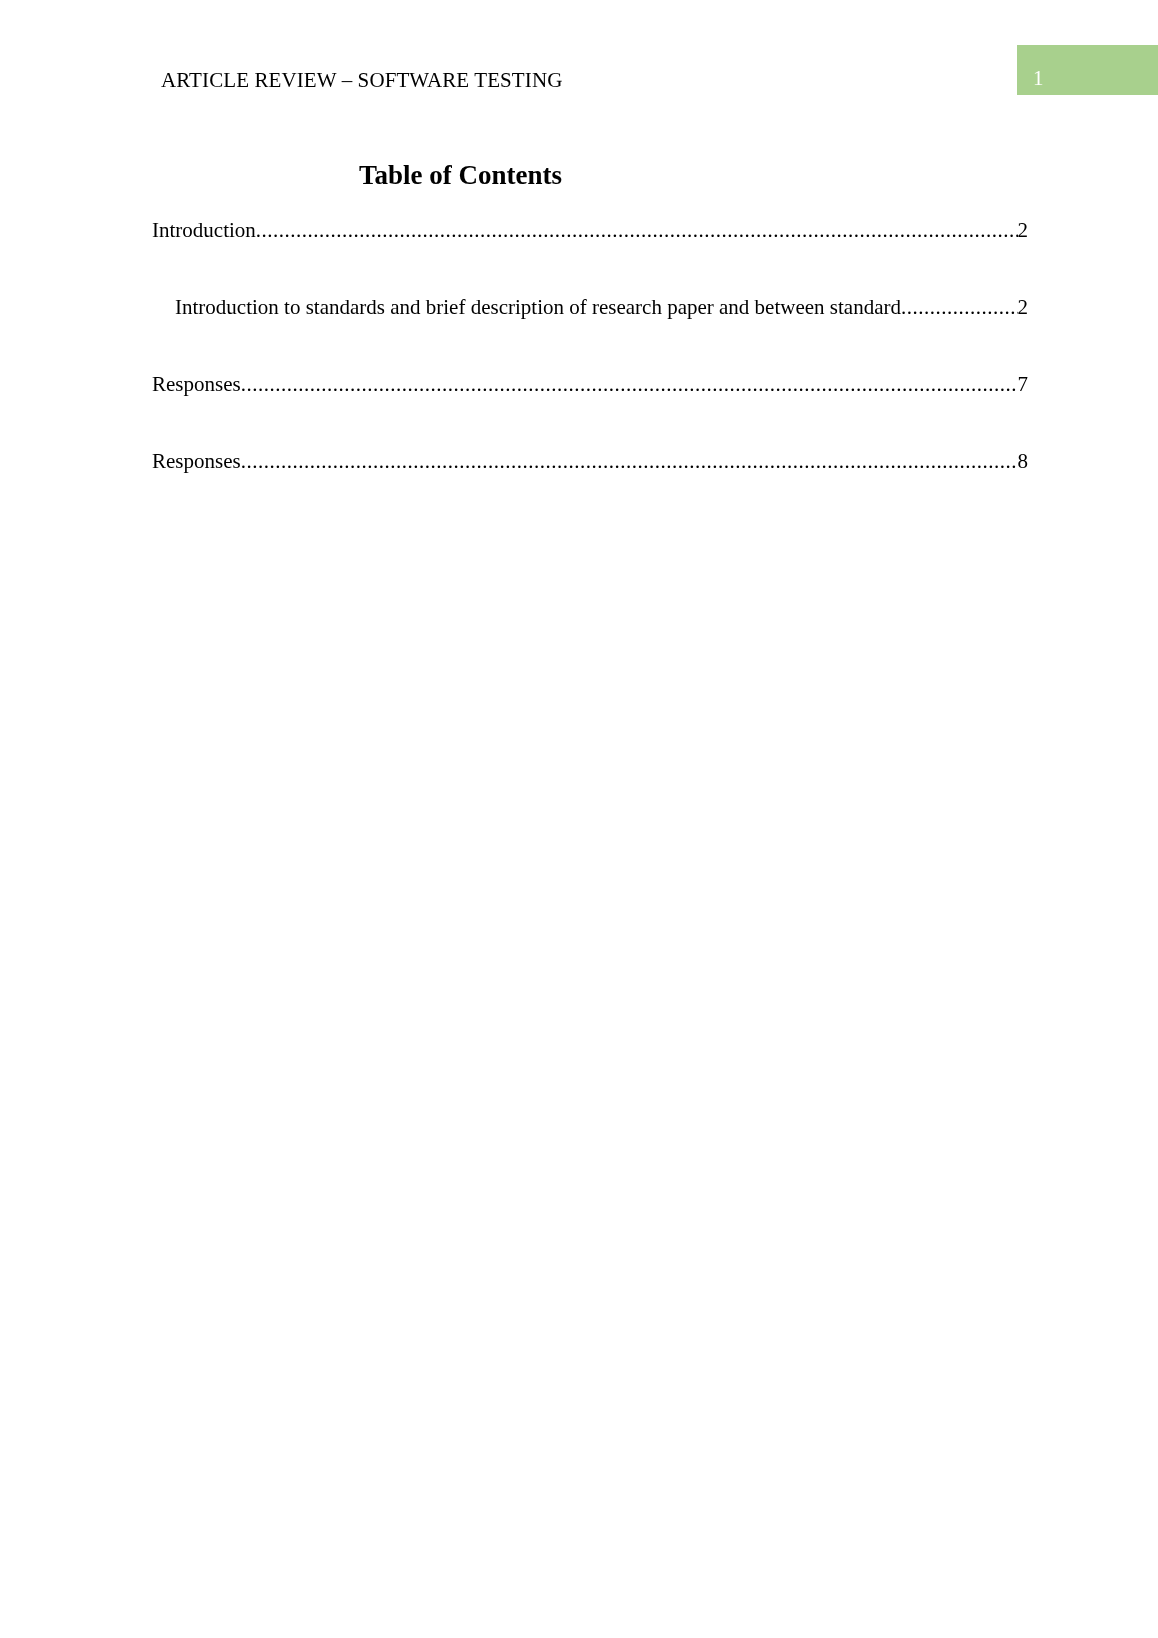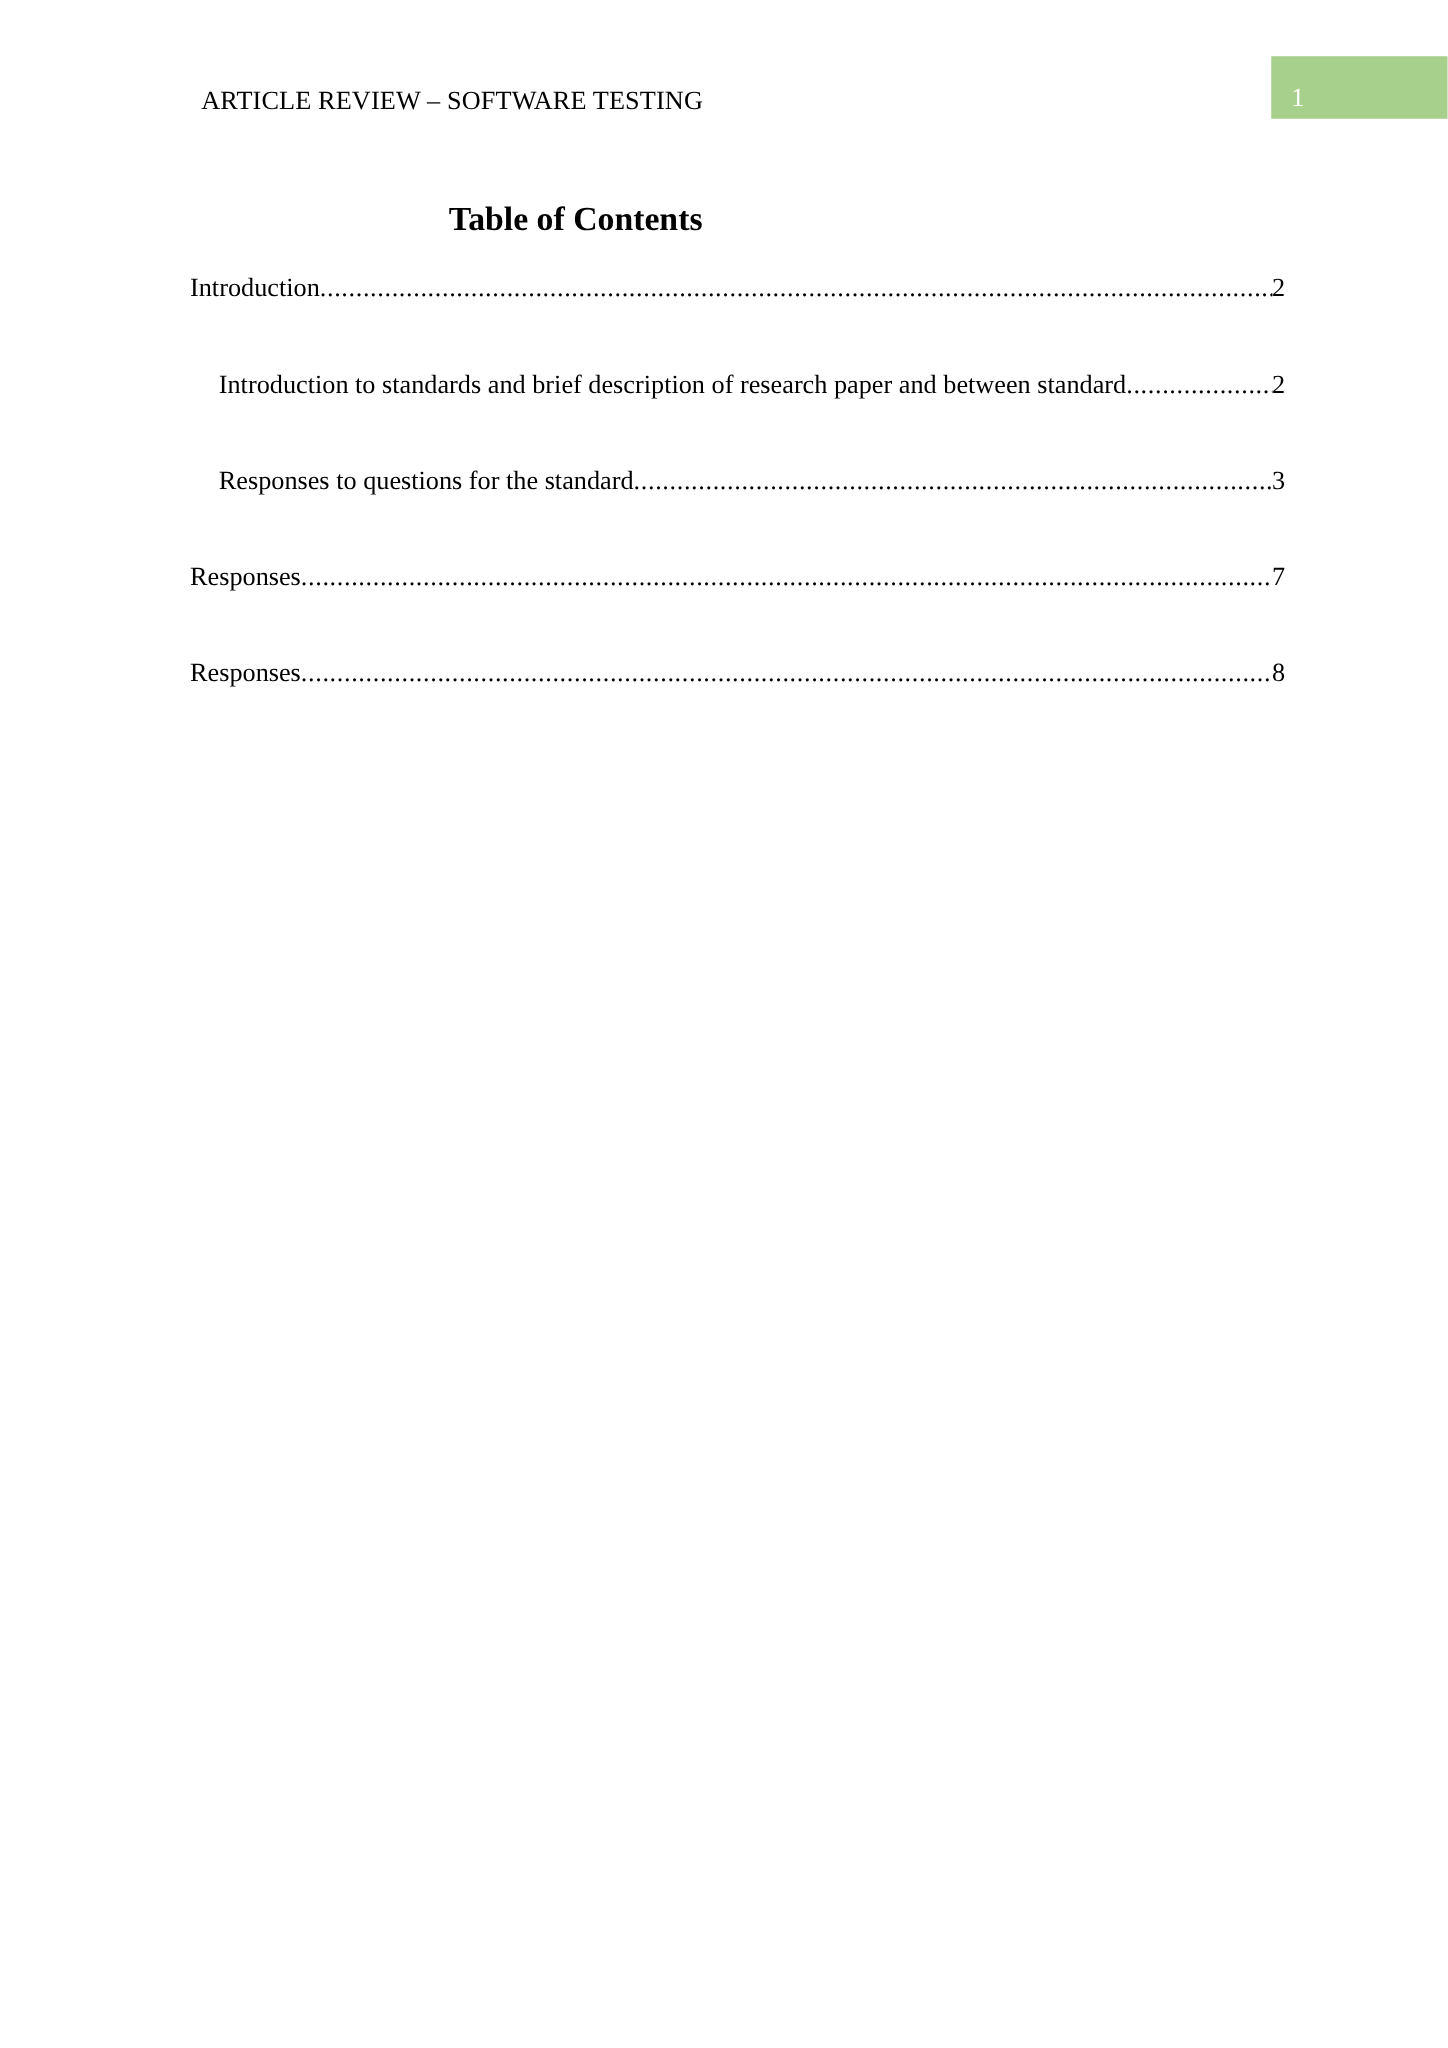--- a/index.html
+++ b/index.html
@@ -103,25 +103,20 @@
       <span class="toc-dots"></span>
       <span class="toc-page">2</span>
     </div>
 
     <div class="toc-entry level-2">
       <span class="toc-label">Introduction to standards and brief description of research paper and between standard</span>
       <span class="toc-dots"></span>
       <span class="toc-page">2</span>
     </div>
 
-    <div class="toc-entry level-2">
-      <span class="toc-label">Responses to questions for the standard</span>
-      <span class="toc-dots"></span>
-      <span class="toc-page">3</span>
-    </div>
 
 
     <div class="toc-entry level-1">
       <span class="toc-label">Responses</span>
       <span class="toc-dots"></span>
       <span class="toc-page">7</span>
     </div>
 
     <div class="toc-entry level-1">
       <span class="toc-label">Responses</span>

